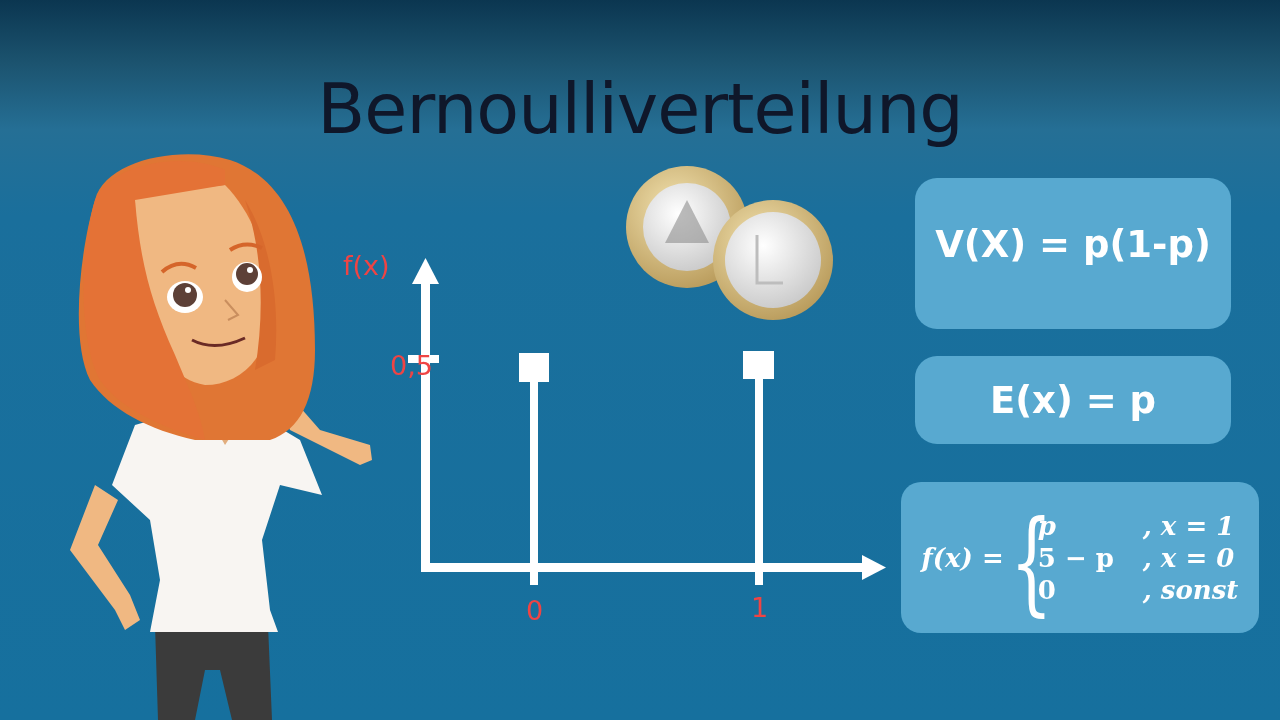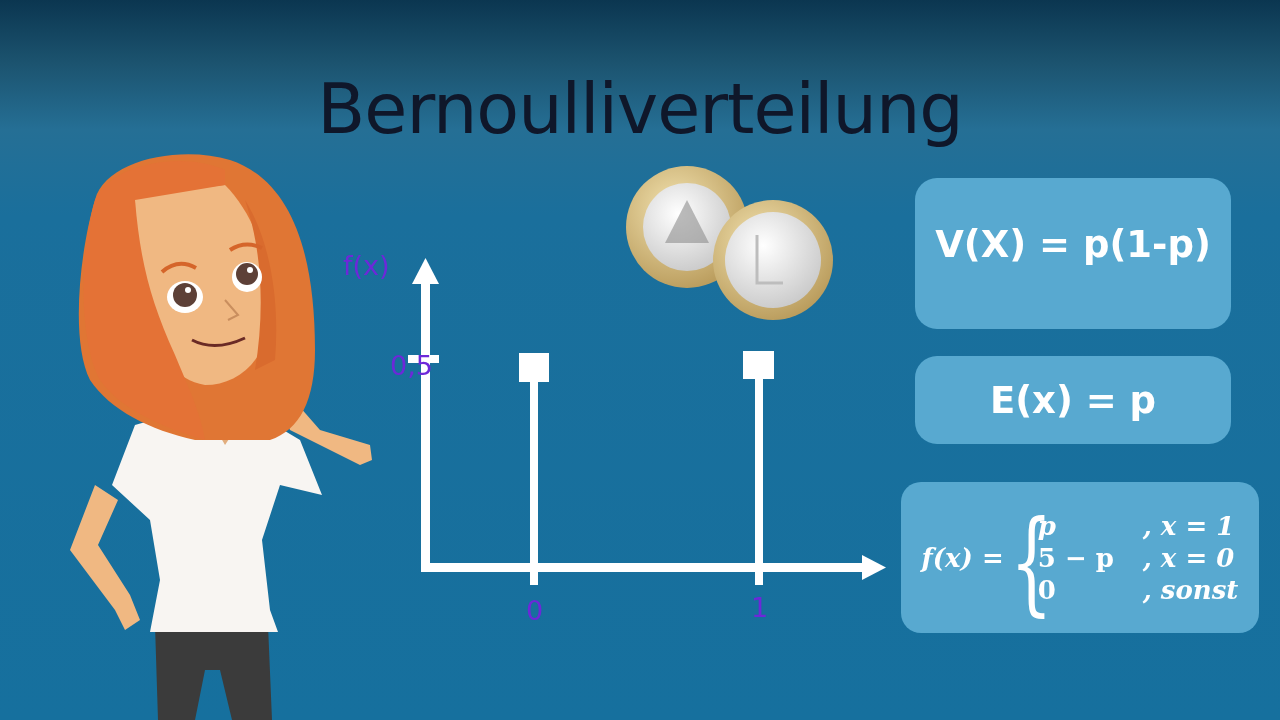--- a/index.html
+++ b/index.html
@@ -24,21 +24,21 @@
   .box-pmf { left: 901px; top: 482px; width: 358px; height: 151px; border-radius: 20px; }
   .pmf {
     font-family: "DejaVu Serif", serif; font-weight: bold; font-size: 26px;
     display: flex; align-items: center;
   }
   .pmf .lhs { font-style: italic; margin-right: 6px; white-space: pre; text-align: right; }
   .pmf .brace { font-size: 112px; font-weight: normal; line-height: 1; margin: 0 2px -8px 0; transform: scaleX(0.6); transform-origin: left center; width: 26px; }
   .pmf .rows { display: grid; grid-template-columns: 105px auto; row-gap: 2px; }
   .pmf .rows span { line-height: 30px; white-space: pre; }
   .pmf .it { font-style: italic; }
-  .axis-label { position: absolute; font-family: "DejaVu Sans", sans-serif; font-size: 27px; color: #6d28d9; }
+  .axis-label { position: absolute; font-family: "DejaVu Sans", sans-serif; font-size: 27px; color: #ef4444; }
   .chart { position: absolute; left: 0; top: 0; }
   .coins { position: absolute; left: 625px; top: 165px; }
   .girl { position: absolute; left: 0; top: 140px; }
 </style>
 </head>
 <body>
 
 <div class="title">Bernoulliverteilung</div>
 
 <svg class="girl" width="400" height="580" viewBox="0 0 400 580">

